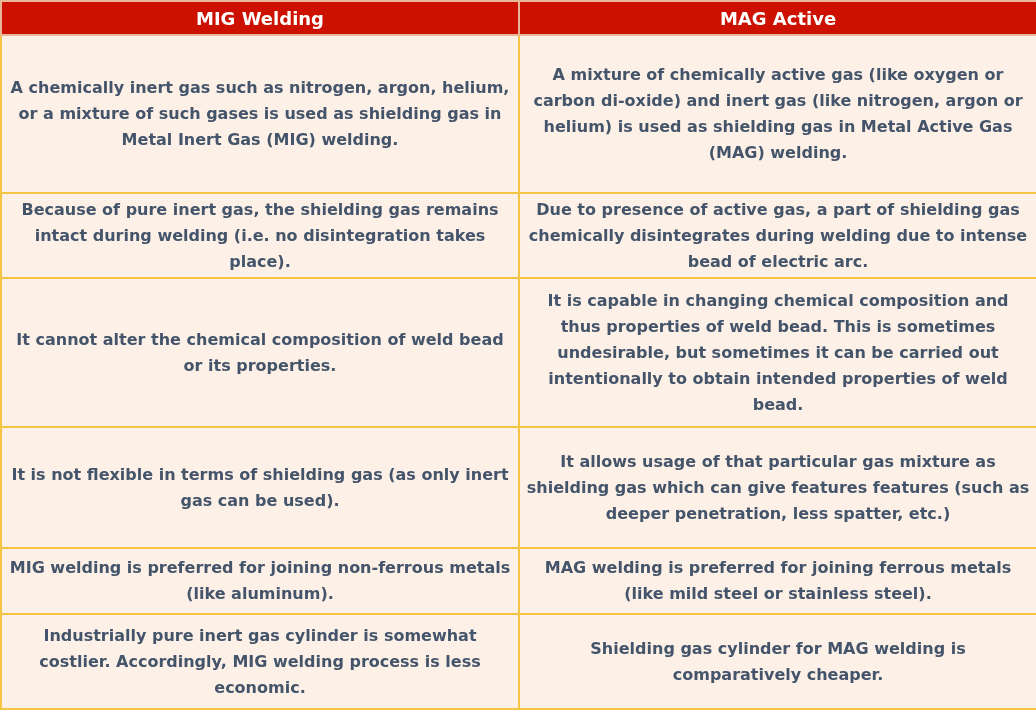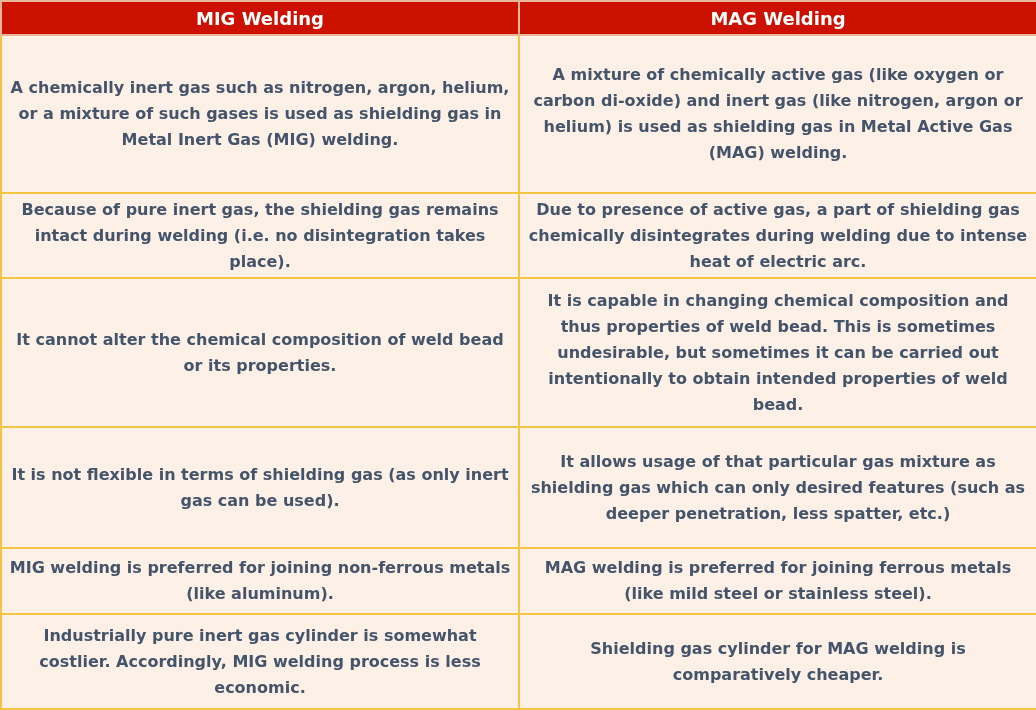--- a/index.html
+++ b/index.html
@@ -15,39 +15,39 @@
 <body>
 
 <table class="tbl">
   <colgroup>
       <col class="c1">
       <col class="c2">
     </colgroup>
   <thead>
     <tr>
       <th>MIG Welding</th>
-      <th>MAG Welding</th>
+      <th>MAG Active</th>
     </tr>
   </thead>
   <tbody>
     <tr style="height:149px">
       <td>A chemically inert gas such as nitrogen, argon, helium, or a mixture of such gases is used as shielding gas in Metal Inert Gas (MIG) welding.</td>
       <td>A mixture of chemically active gas (like oxygen or carbon di-oxide) and inert gas (like nitrogen, argon or helium) is used as shielding gas in Metal Active Gas (MAG) welding.</td>
     </tr>
     <tr style="height:72px">
       <td>Because of pure inert gas, the shielding gas remains intact during welding (i.e. no disintegration takes place).</td>
-      <td>Due to presence of active gas, a part of shielding gas chemically disintegrates during welding due to intense heat of electric arc.</td>
+      <td>Due to presence of active gas, a part of shielding gas chemically disintegrates during welding due to intense bead of electric arc.</td>
     </tr>
     <tr style="height:140px">
       <td>It cannot alter the chemical composition of weld bead or its properties.</td>
       <td>It is capable in changing chemical composition and thus properties of weld bead. This is sometimes undesirable, but sometimes it can be carried out intentionally to obtain intended properties of weld bead.</td>
     </tr>
     <tr style="height:114px">
       <td>It is not flexible in terms of shielding gas (as only inert gas can be used).</td>
-      <td>It allows usage of that particular gas mixture as shielding gas which can only desired features (such as deeper penetration, less spatter, etc.)</td>
+      <td>It allows usage of that particular gas mixture as shielding gas which can give features features (such as deeper penetration, less spatter, etc.)</td>
     </tr>
     <tr style="height:62px">
       <td>MIG welding is preferred for joining non-ferrous metals (like aluminum).</td>
       <td>MAG welding is preferred for joining ferrous metals (like mild steel or stainless steel).</td>
     </tr>
     <tr style="height:89px">
       <td>Industrially pure inert gas cylinder is somewhat costlier. Accordingly, MIG welding process is less economic.</td>
       <td>Shielding gas cylinder for MAG welding is comparatively cheaper.</td>
     </tr>
   </tbody>

